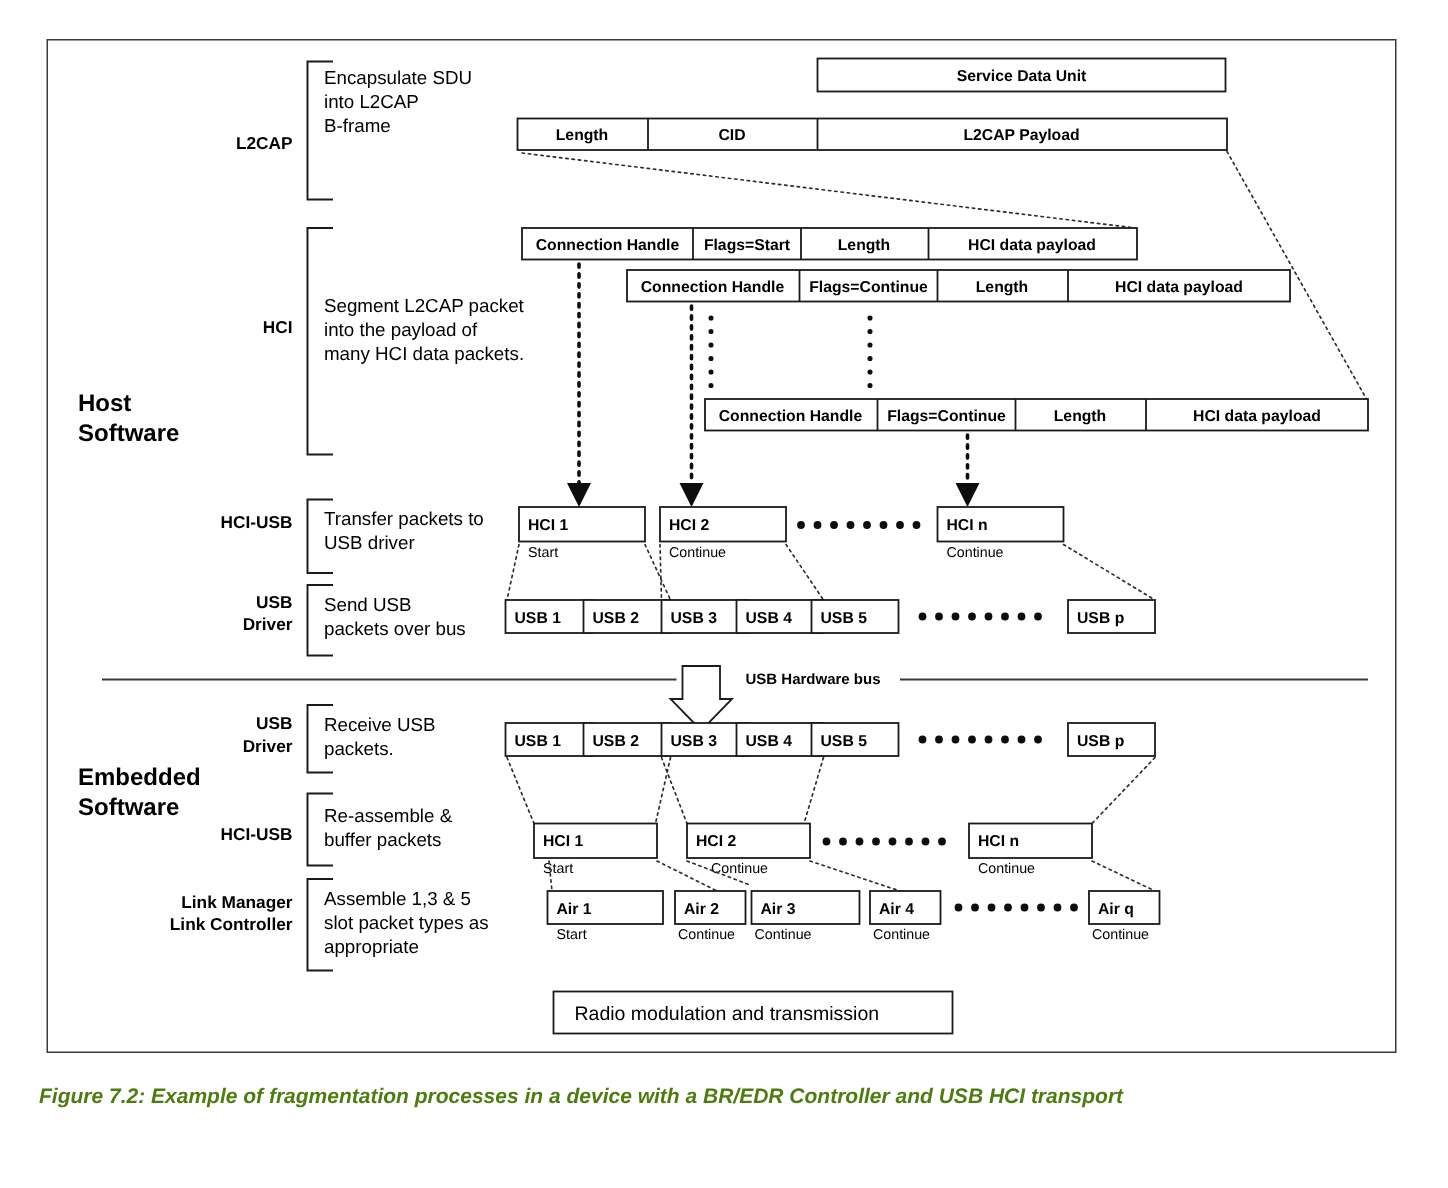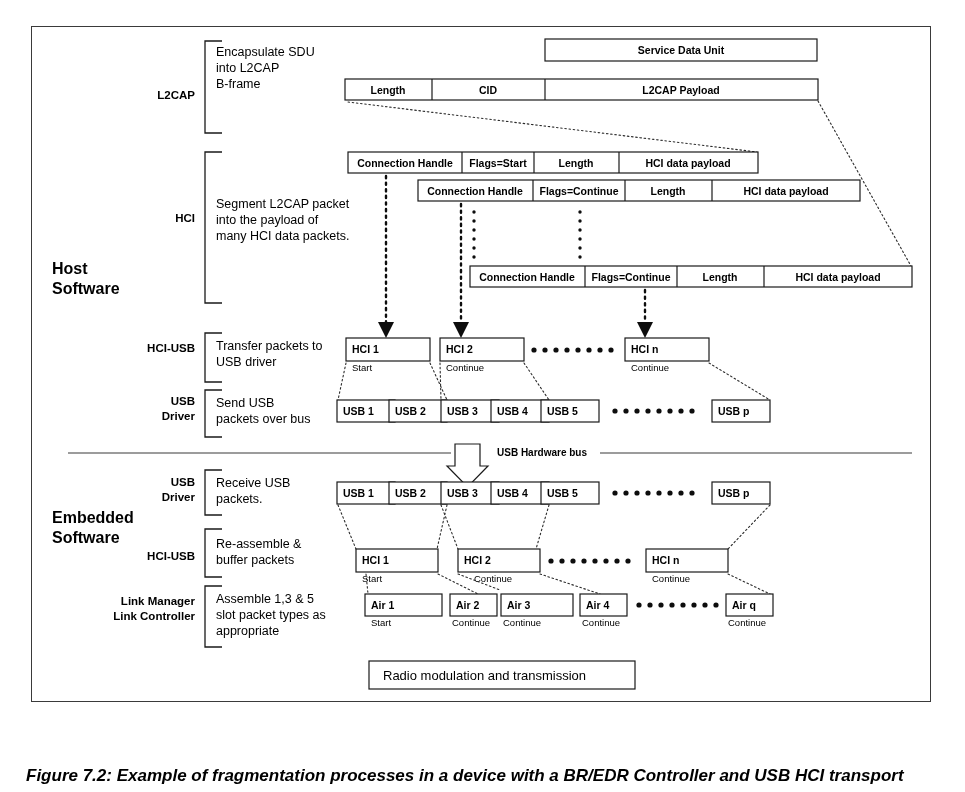--- a/index.html
+++ b/index.html
@@ -44,26 +44,25 @@
   .dotseq{fill:#0d0d0d;}
   .bigarrow{fill:#ffffff;stroke:#1a1a1a;stroke-width:1.2;}
   .vdots{fill:#0d0d0d;}
 
   
   .caption{
     position:absolute;
     left:26px;top:722px;
     width:910px;
     font-family:"Liberation Sans","DejaVu Sans",sans-serif;
-    font-size:17px;
+    font-size:14px;
     font-style:italic;
     font-weight:bold;
     line-height:1.28;
-    color:#000000;
-    margin-top:43px;
+    color:#4d7c0f;
   }
 </style>
 </head>
 <body>
 
 <div id="root">
 
   <div class="figure-frame"></div>
 
   <svg id="diagram" xmlns="http://www.w3.org/2000/svg" viewBox="0 0 965 792">

